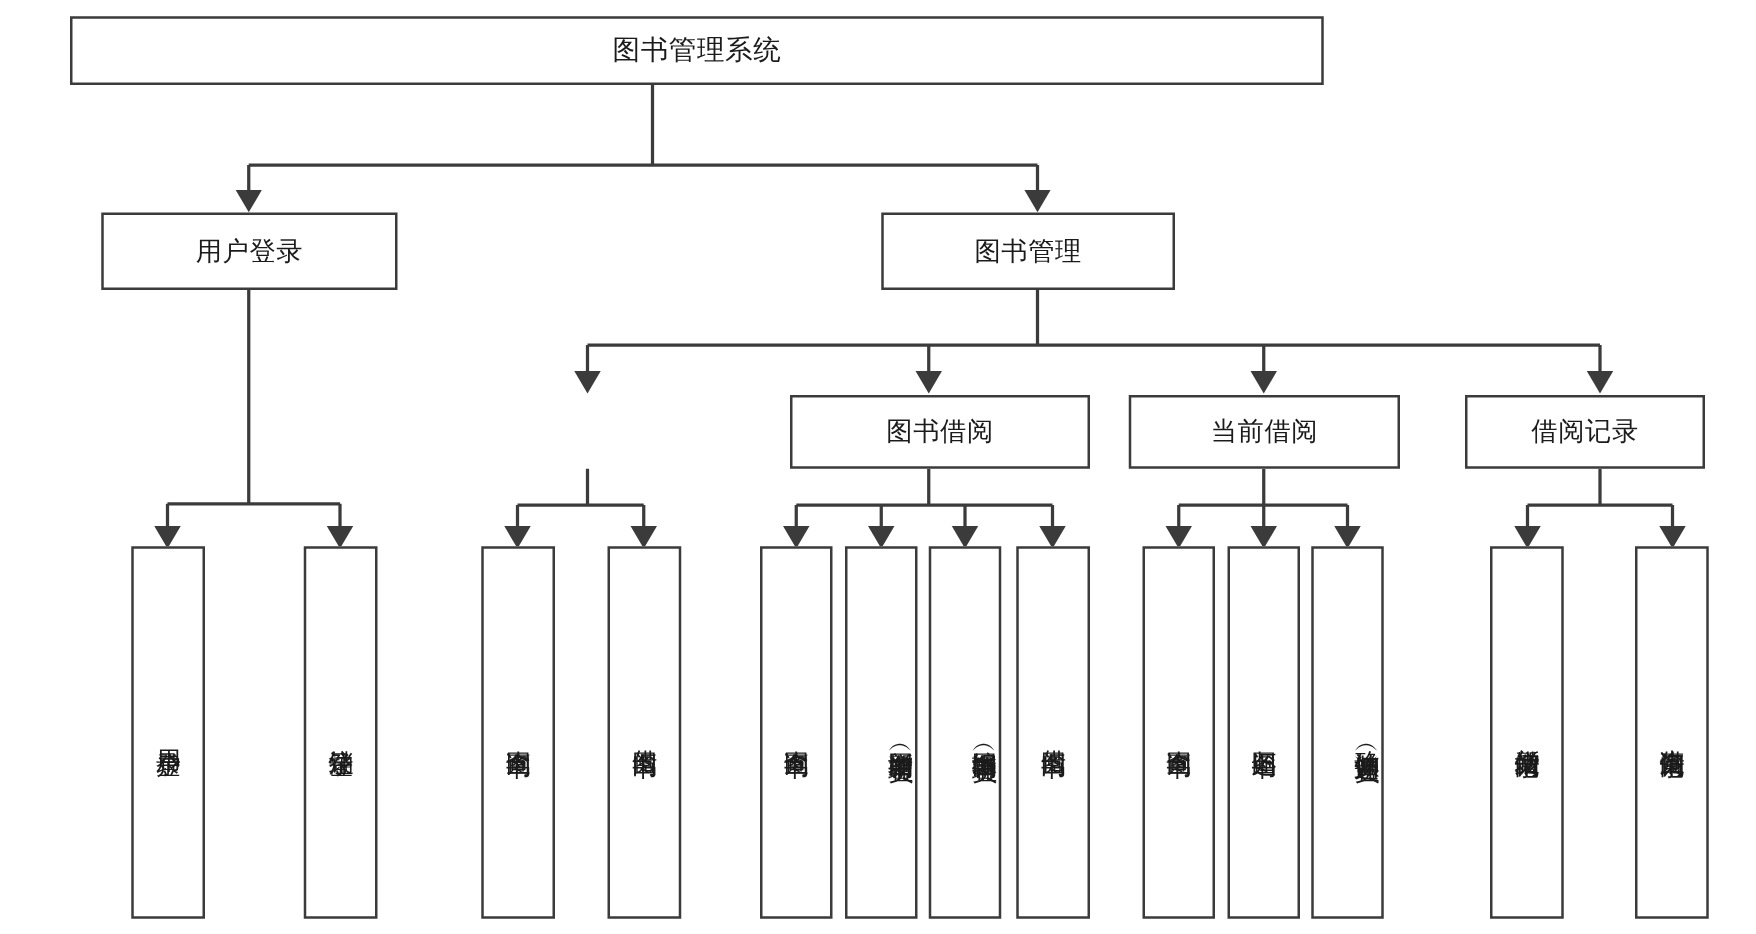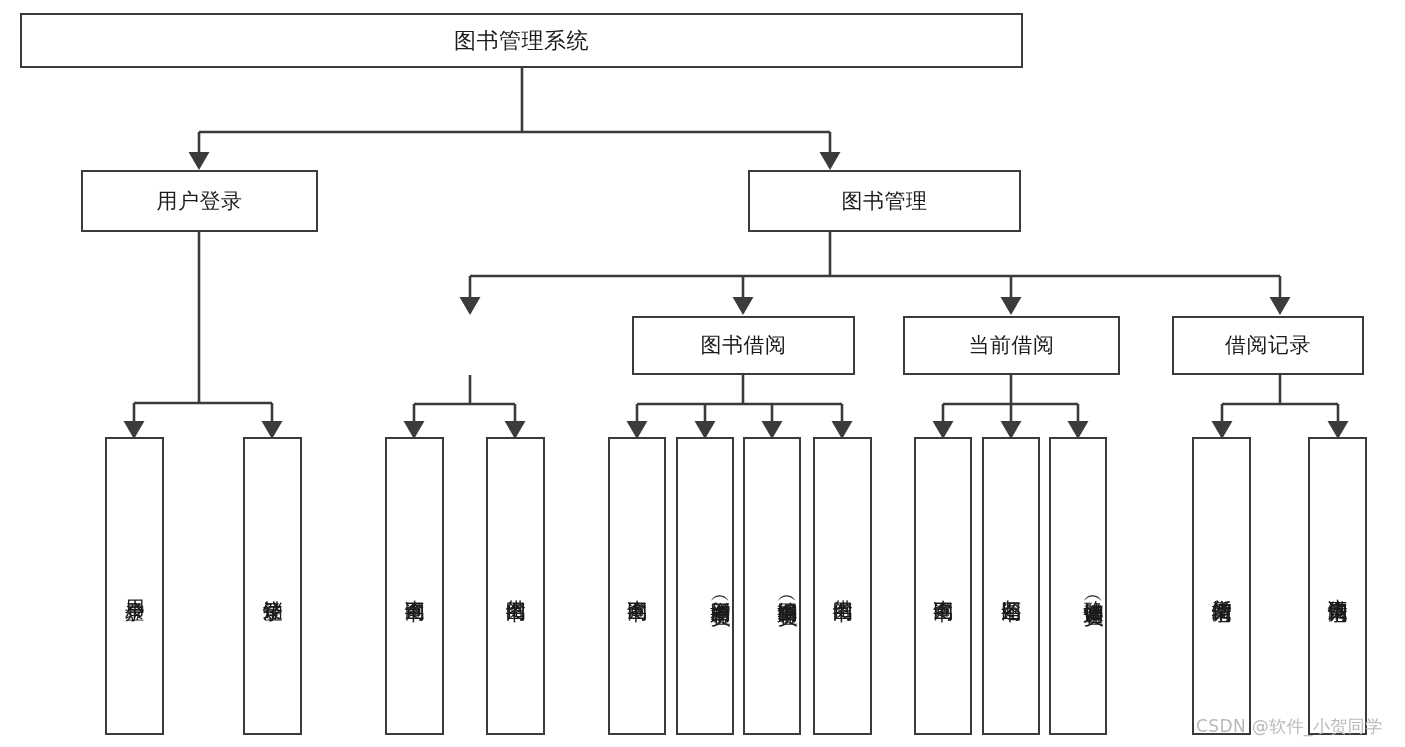--- a/index.html
+++ b/index.html
@@ -36,20 +36,21 @@
     justify-content: center;
     color: #1b1b1b;
     line-height: 1.18;
   }
   .node-h {
     font-size: 21px;
     letter-spacing: 0.5px;
   }
   .node.root {
     font-size: 22px;
+    margin-left: 36px;
   }
   .node-v {
     writing-mode: vertical-rl;
     text-orientation: upright;
     font-size: 20px;
     letter-spacing: 1px;
     align-items: flex-start;
     justify-content: center;
     padding-top: 6px;
     white-space: nowrap;
@@ -119,23 +120,23 @@
       <path d="M1280,375 L1280,404"></path>
       <path d="M1222,404 L1338,404"></path>
       <path d="M1222,404 L1222,429" marker-end="url(#arrowhead)"></path>
       <path d="M1338,404 L1338,429" marker-end="url(#arrowhead)"></path>
     </g>
   </svg>
 
   <div class="node node-h root" style="left:20px; top:13px; width:1003px; height:55px;">图书管理系统</div>
 
   <div class="node node-h" style="left:81px; top:170px; width:237px; height:62px;">用户登录</div>
-  <div class="node node-h" style="left:748px; top:170px; width:273px; height:62px;">图书管理</div>
+  <div class="node node-h" style="left:705px; top:170px; width:235px; height:62px;">图书管理</div>
 
-  <div class="node node-h" style="left:632px; top:316px; width:223px; height:59px;">图书借阅</div>
+  <div class="node node-h" style="left:632px; top:316px; width:240px; height:59px;">图书借阅</div>
   <div class="node node-h" style="left:903px; top:316px; width:217px; height:59px;">当前借阅</div>
   <div class="node node-h" style="left:1172px; top:316px; width:192px; height:59px;">借阅记录</div>
 
   <div class="node node-v v-center" style="left:105px; top:437px; width:59px; height:298px;">用户登录</div>
   <div class="node node-v v-center" style="left:243px; top:437px; width:59px; height:298px;">注销登录</div>
 
   <div class="node node-v v-center" style="left:385px; top:437px; width:59px; height:298px;">查询图书</div>
   <div class="node node-v v-center" style="left:486px; top:437px; width:59px; height:298px;">借阅图书</div>
 
   <div class="node node-v v-center" style="left:608px; top:437px; width:58px; height:298px;">查询图书</div>
@@ -143,15 +144,14 @@
   <div class="node node-v" style="left:743px; top:437px; width:58px; height:298px;">编辑图书（管理员）</div>
   <div class="node node-v v-center" style="left:813px; top:437px; width:59px; height:298px;">借阅图书</div>
 
   <div class="node node-v v-center" style="left:914px; top:437px; width:58px; height:298px;">查询图书</div>
   <div class="node node-v v-center" style="left:982px; top:437px; width:58px; height:298px;">归还图书</div>
   <div class="node node-v" style="left:1049px; top:437px; width:58px; height:298px;">确认归还（管理员）</div>
 
   <div class="node node-v v-center" style="left:1192px; top:437px; width:59px; height:298px;">新增借阅记录</div>
   <div class="node node-v v-center" style="left:1308px; top:437px; width:59px; height:298px;">查询借阅记录</div>
 
-  <div class="watermark" style="left:1196px; top:715px;">CSDN @软件_小贺同学</div>
 
 </div>
 
 </body></html>

